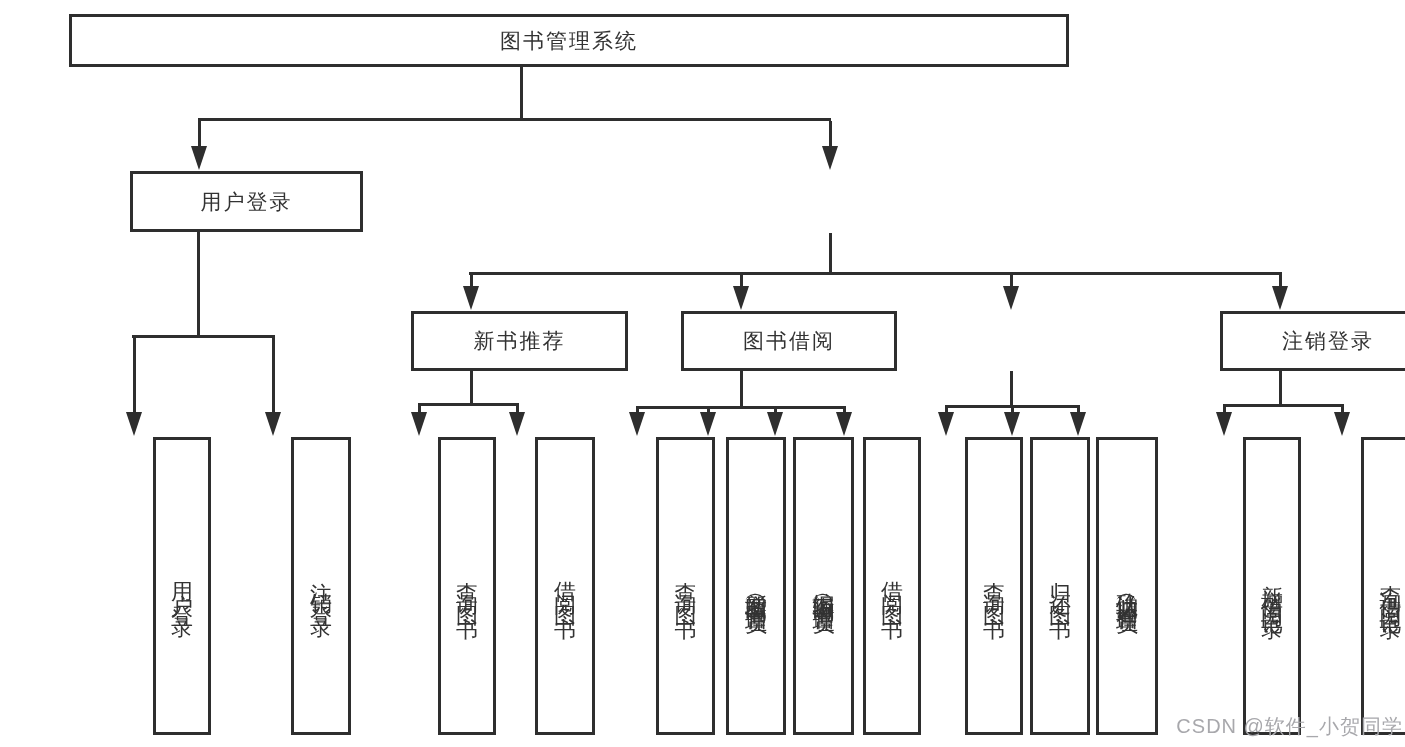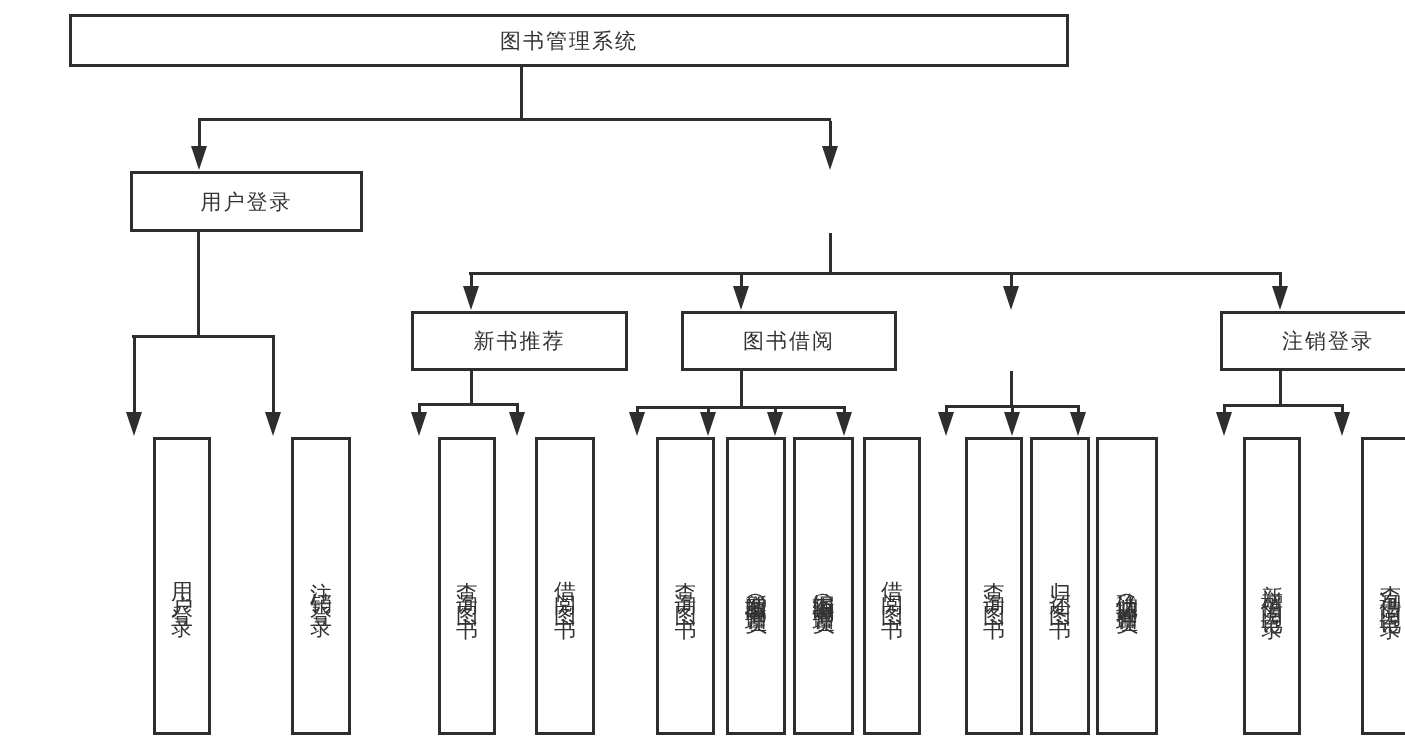--- a/index.html
+++ b/index.html
@@ -154,13 +154,14 @@
       <div class="line" style="left: 1010.5px; top: 408px; width: 3px; height: 6px;"></div>
       <div class="arrowhead" style="left: 1004px; top: 412px;"></div>
       <div class="line" style="left: 1076.5px; top: 408px; width: 3px; height: 6px;"></div>
       <div class="arrowhead" style="left: 1070px; top: 412px;"></div>
       <div class="line" style="left: 1222.5px; top: 407px; width: 3px; height: 7px;"></div>
       <div class="arrowhead" style="left: 1216px; top: 412px;"></div>
       <div class="line" style="left: 1340.5px; top: 407px; width: 3px; height: 7px;"></div>
       <div class="arrowhead" style="left: 1334px; top: 412px;"></div>
     </div>
 
+  <div class="watermark">CSDN @软件_小贺同学</div>
 </div>
 
 </body></html>

